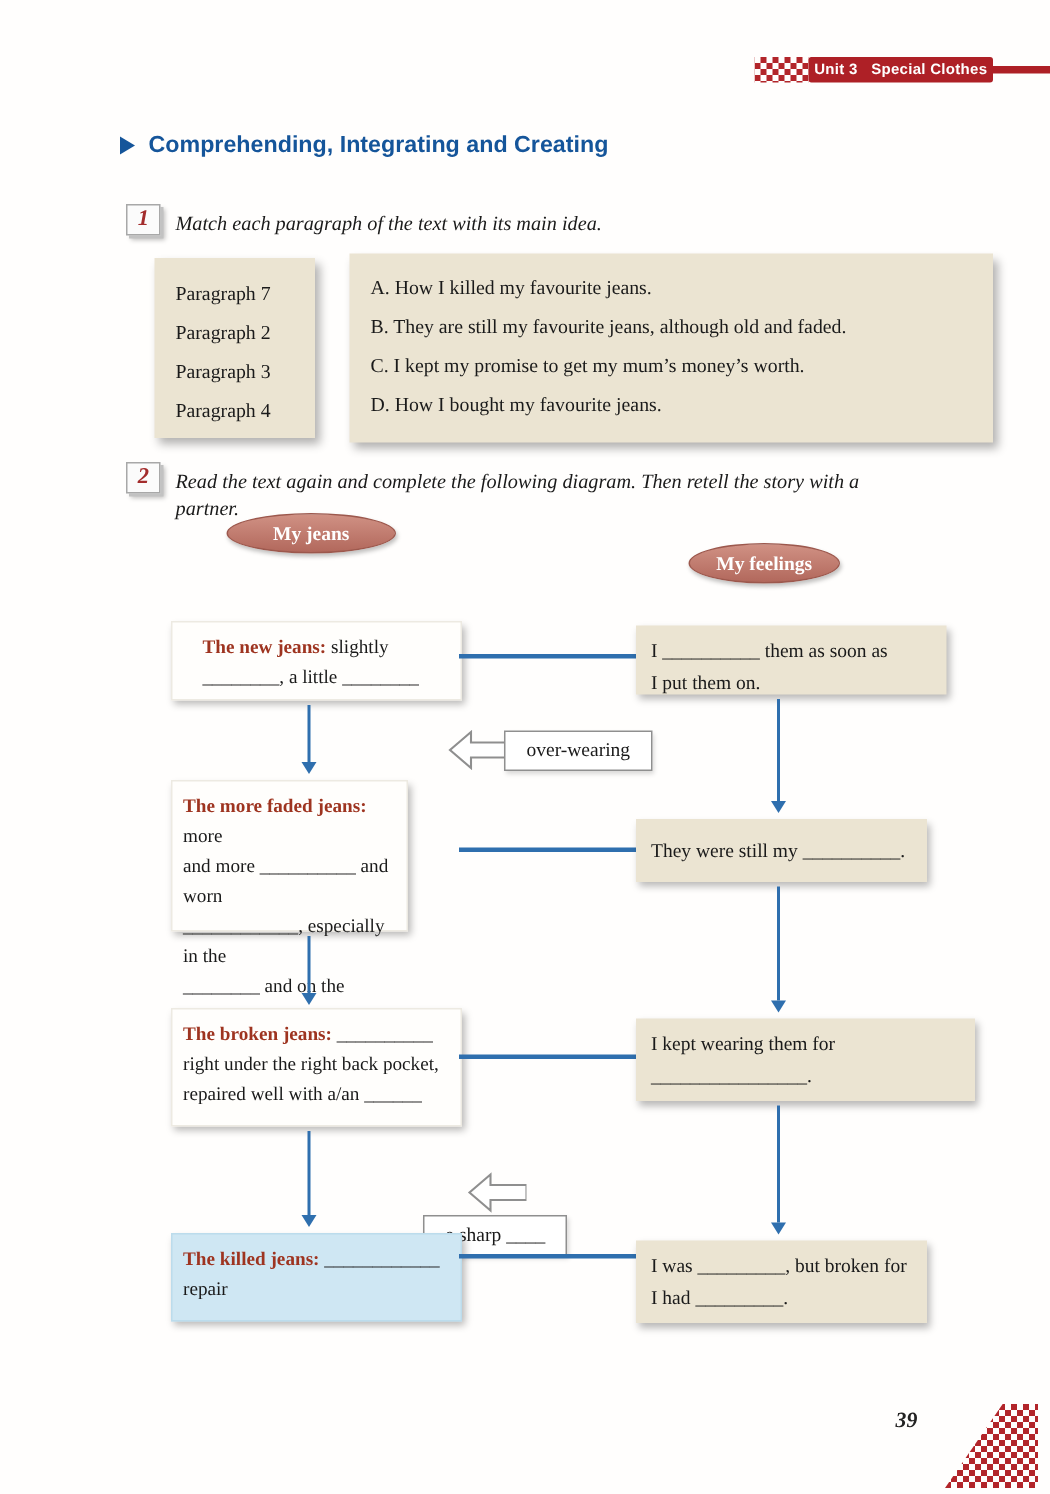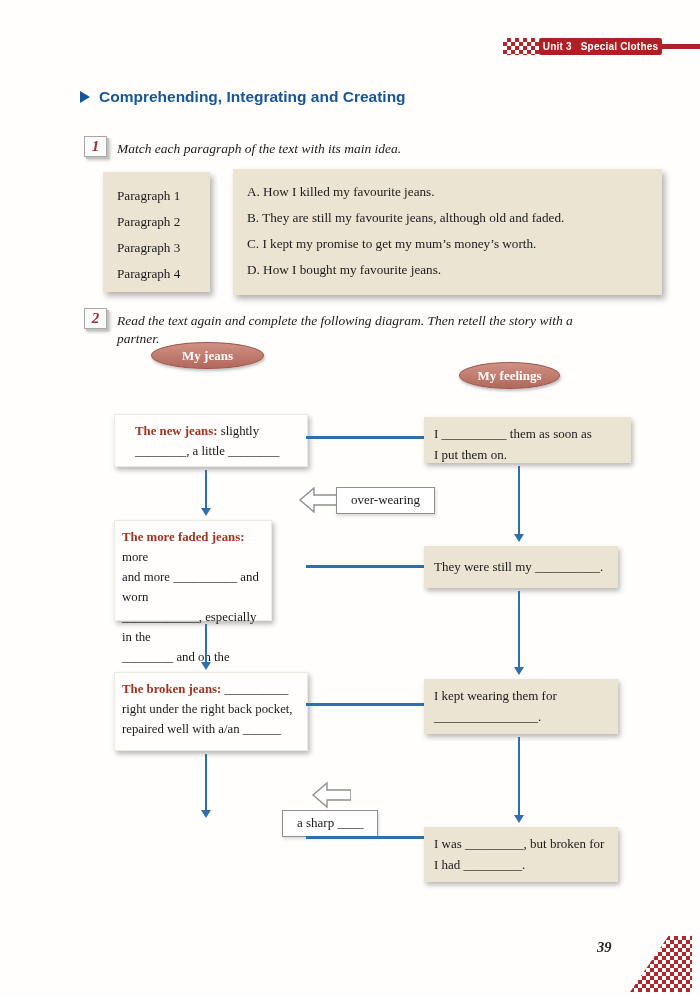--- a/index.html
+++ b/index.html
@@ -103,21 +103,21 @@
     <div class="tri"></div>
     <span>Comprehending, Integrating and Creating</span>
   </div>
 
   <div class="badge" style="left:84px; top:136px;">
     <span>1</span>
   </div>
   <div class="instruction" style="left:117px; top:140px; width:540px;">Match each paragraph of the text with its main idea.</div>
 
   <div class="paperbox para-box">
-    <div class="row">Paragraph 1</div>
+    <div class="row">Paragraph 7</div>
     <div class="row">Paragraph 2</div>
     <div class="row">Paragraph 3</div>
     <div class="row">Paragraph 4</div>
   </div>
 
   <div class="paperbox opt-box">
     <div class="row">A. How I killed my favourite jeans.</div>
     <div class="row">B. They are still my favourite jeans, although old and faded.</div>
     <div class="row">C. I kept my promise to get my mum’s money’s worth.</div>
     <div class="row">D. How I bought my favourite jeans.</div>
@@ -171,34 +171,39 @@
   <div class="varrow" style="left:205px; top:624px; height:38px;"></div>
   <div class="varrow" style="left:518px; top:591px; height:76px;"></div>
 
   <div class="dbox white" style="left:114px; top:672px; width:194px; height:79px;">
     <span class="dlabel">The broken jeans:</span>
     <span class="dtext">__________
 right under the right back pocket,
 repaired well with a/an ______</span>
   </div>
   <div class="hline" style="left:306px; top:703px; width:120px;"></div>
-  <div class="dbox beige" style="left:424px; top:679px; width:194px; height:55px;">
+  <div class="dbox beige" style="left:424px; top:679px; width:226px; height:55px;">
     <span class="dtext">I kept wearing them for
 ________________.</span>
   </div>
 
   <div class="varrow" style="left:205px; top:754px; height:56px;"></div>
   <div class="blockarrow" style="left:284px; top:780px;flex-direction:column;">
     <svg width="40" height="30" viewBox="0 0 40 30">
       <polygon points="40,10 16,10 16,3 2,15 16,27 16,20 40,20" fill="#ffffff" stroke="#8f8f8f" stroke-width="1.4"></polygon>
     </svg>
     <span class="arrowlabel">a sharp ____</span>
   </div>
   <div class="varrow" style="left:518px; top:737px; height:78px;"></div>
 
+  <div class="dbox blue" style="left:114px; top:822px; width:194px; height:59px;">
+    <span class="dlabel">The killed jeans:</span>
+    <span class="dtext">____________
+repair</span>
+  </div>
   <div class="hline" style="left:306px; top:836px; width:120px;"></div>
   <div class="dbox beige" style="left:424px; top:827px; width:194px; height:55px;">
     <span class="dtext">I was _________, but broken for
 I had _________.</span>
   </div>
 
   <div class="page-num">39</div>
   <div class="checker checker-bottom"></div>
 
 </div>

